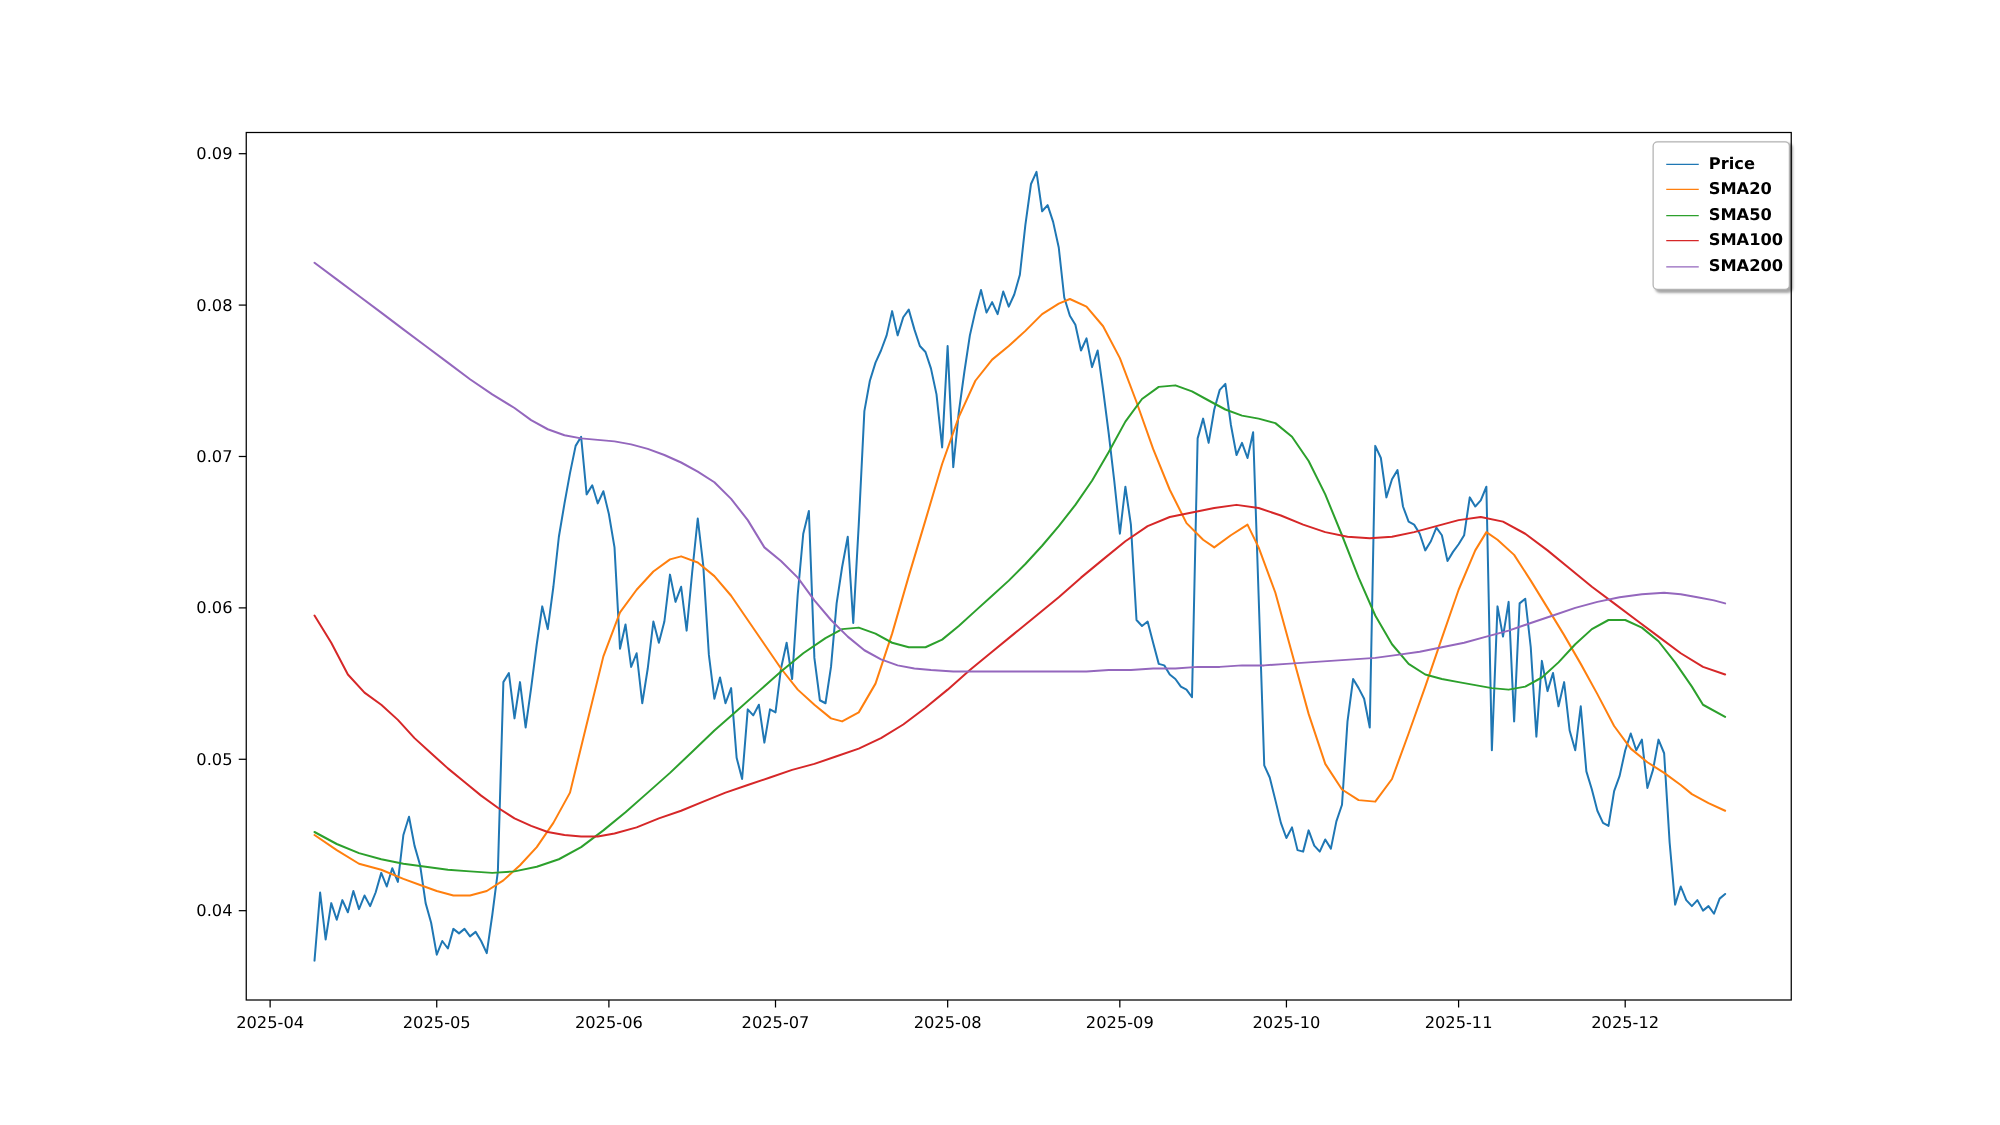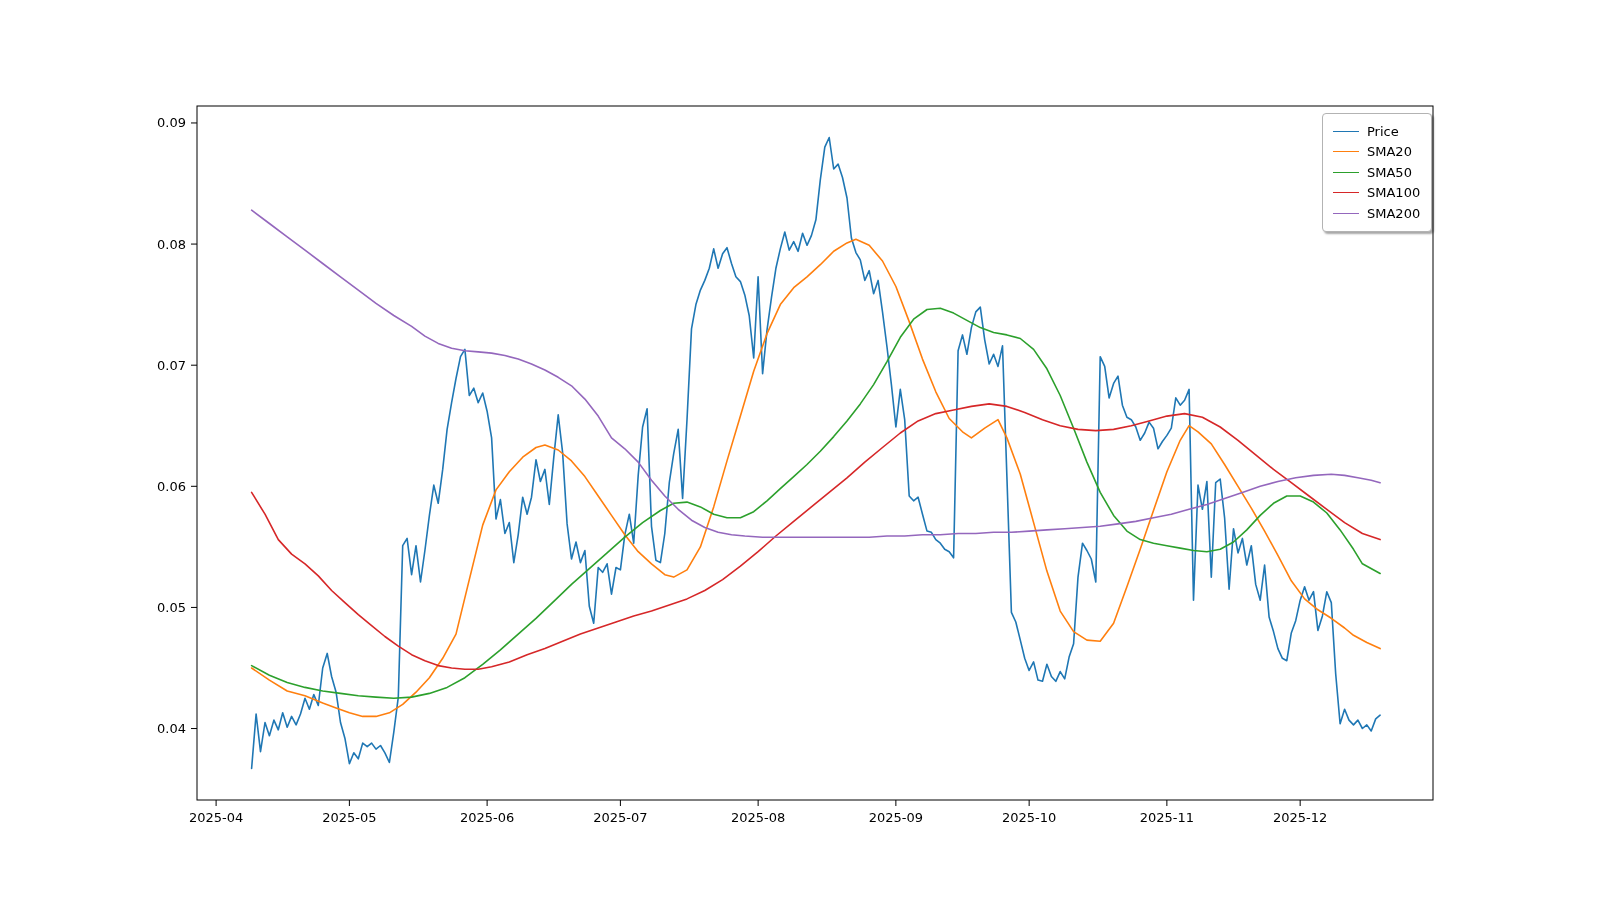--- a/index.html
+++ b/index.html
@@ -5,20 +5,21 @@
   html,body{margin:0;padding:0;background:#ffffff;}
   body{width:1600px;height:900px;position:relative;font-family:"DejaVu Sans","Liberation Sans",sans-serif;}
   .figure{position:absolute;left:0;top:0;width:1600px;height:900px;background:#ffffff;}
   svg{position:absolute;left:0;top:0;}
   .tick-label{fill:#000000;font-size:13px;font-family:"DejaVu Sans","Liberation Sans",sans-serif;}
   .legend{
     position:absolute;left:1322px;top:113px;width:86px;
     background:#ffffff;border:1px solid #b3b3b3;border-radius:4px;
     padding:7px 12px 7px 10px;
     box-shadow:2px 2px 2px rgba(0,0,0,0.35);
+    font-weight:bold;
   }
   .legend-item{display:flex;align-items:center;height:20.5px;white-space:nowrap;}
   .legend-swatch{display:inline-block;width:26px;height:0;border-top:1.8px solid #000;margin-right:8px;flex:0 0 auto;}
   .legend-label{font-size:13px;color:#000;}
 </style>
 </head>
 <body>
 
 <div class="figure">
   <svg id="chart" width="1600" height="900" viewBox="0 0 1600 900">

